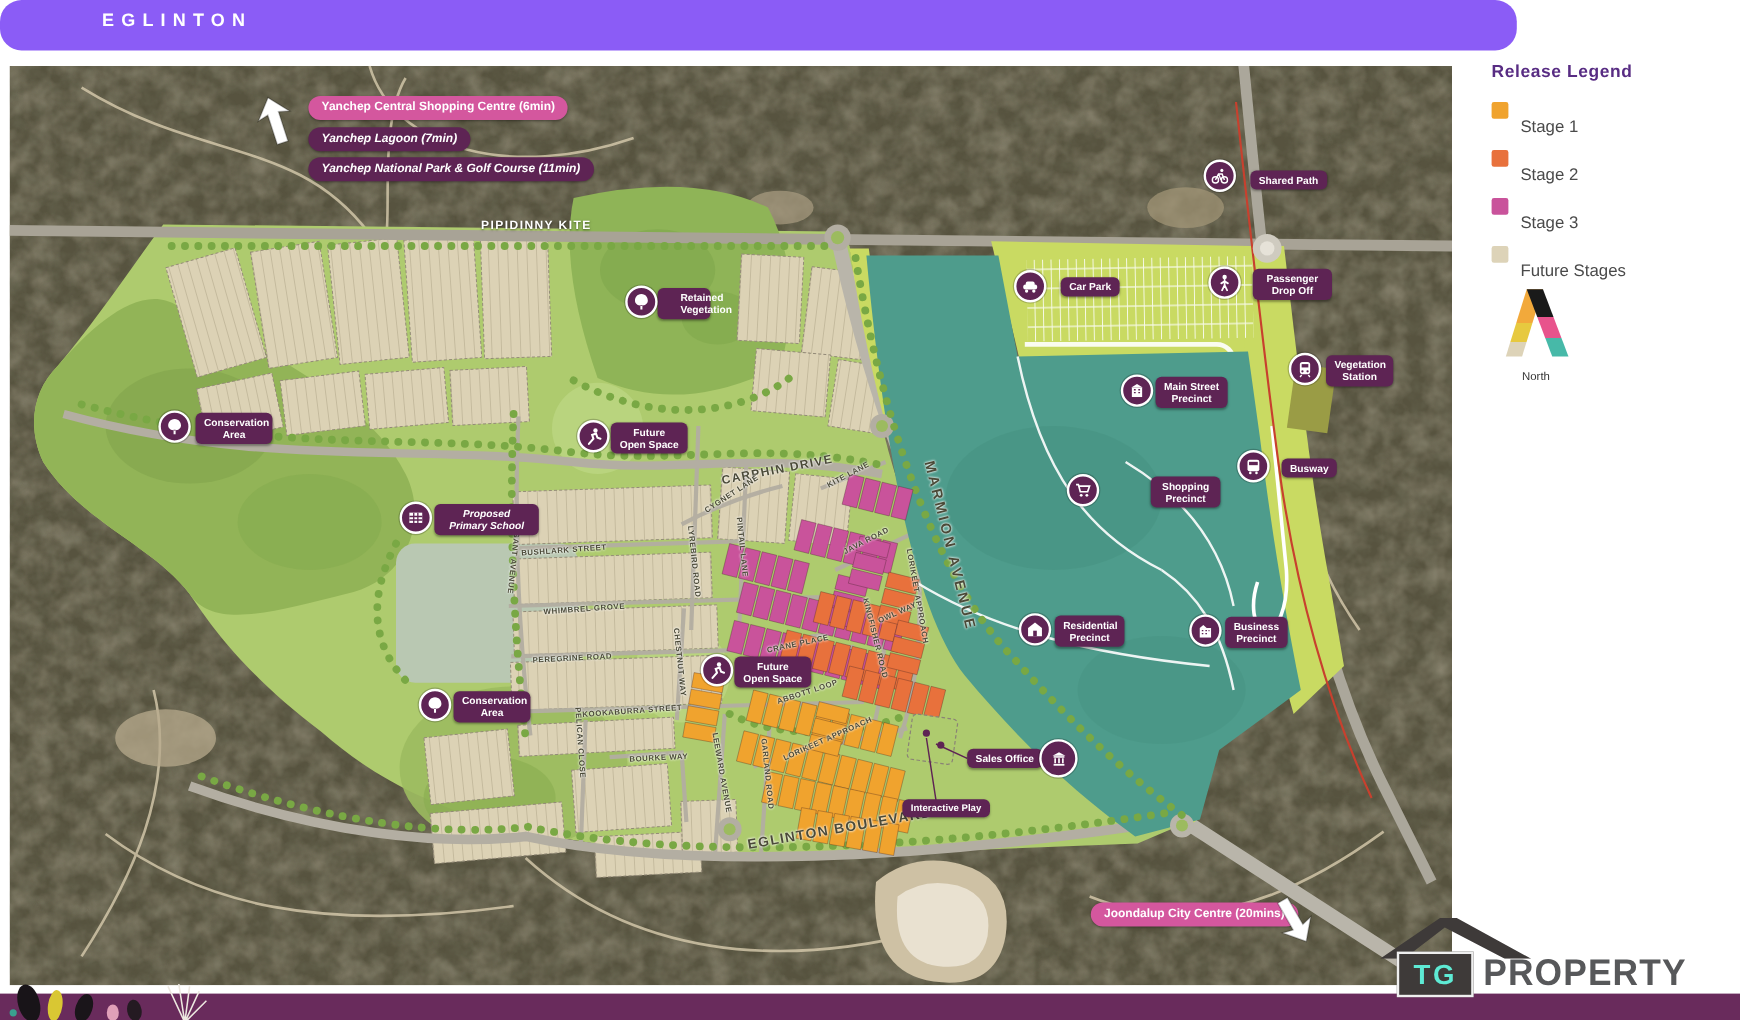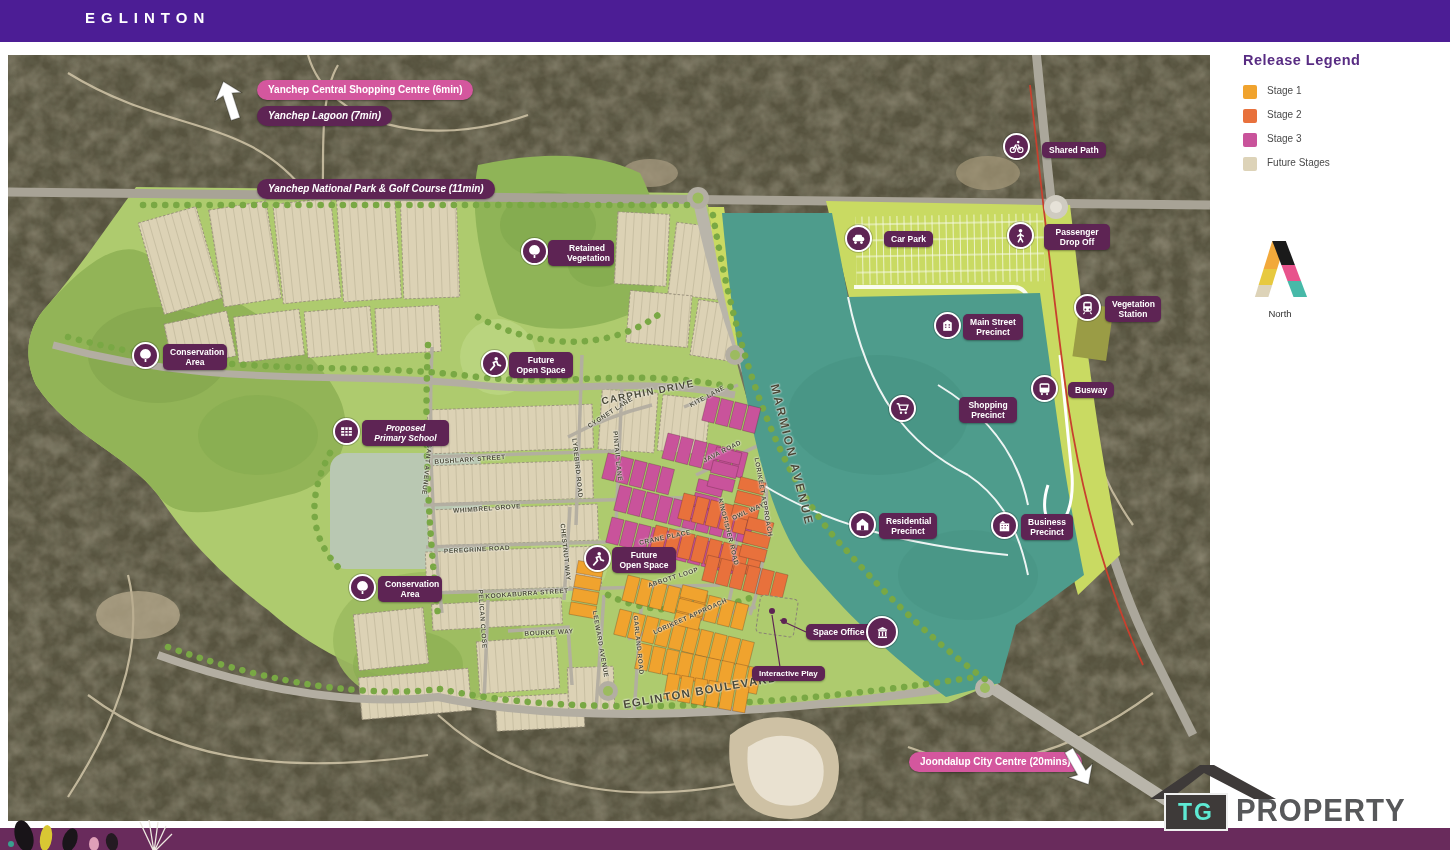--- a/index.html
+++ b/index.html
@@ -1,20 +1,20 @@
 <!DOCTYPE html>
 <html><head>
 <meta charset="utf-8">
 <style>
   * { margin:0; padding:0; box-sizing:border-box; }
   html,body { width:1450px; height:850px; background:#ffffff; overflow:hidden;
     font-family:"Liberation Sans", sans-serif; }
 
   
-  #topbar { position:absolute; left:0; top:0; width:1450px; height:42px; background:#4c1d95; z-index:30; }
+  #topbar { position:absolute; left:0; top:0; width:1264px; height:42px; background:#8b5cf6; z-index:30;border-radius:18px; }
   #topbar .brand { position:absolute; left:85px; top:9px; color:#fff; font-size:15px; font-weight:bold; letter-spacing:6px; }
   #bottombar { position:absolute; left:0; top:828px; width:1450px; height:22px; background:#692B5C; z-index:25; }
   #bottombar svg { position:absolute; left:4px; top:-14px; }
 
   
   #map { position:absolute; left:8px; top:55px; width:1202px; height:766px; z-index:1; }
   #map > svg { position:absolute; left:0; top:0; }
 
   
   .street { position:absolute; z-index:4; color:#4b4a38; font-weight:bold; white-space:nowrap;
@@ -33,21 +33,21 @@
     background:#5E2454; border:2px solid #fff; box-shadow:0 0 0 1px rgba(0,0,0,.2);
     display:flex; align-items:center; justify-content:center; }
   .picon svg { width:15px; height:15px; }
   .arrow { position:absolute; z-index:8; }
 
   
   #legend { position:absolute; left:1243px; top:52px; width:200px; z-index:10; }
   #legend h2 { color:#582C83; font-size:14.5px; font-weight:bold; letter-spacing:.5px; margin-bottom:16px; }
   .leg-item { display:flex; align-items:flex-start; margin-bottom:9px; }
   .leg-chip { width:14px; height:14px; border-radius:2px; margin-right:10px; flex:0 0 auto; margin-top:1px; }
-  .leg-label { font-size:10px; color:#4a4a4a; line-height:1.35; width:158px; }
+  .leg-label { font-size:14px; color:#4a4a4a; line-height:1.35; width:158px;margin-top:12px; }
   #north { position:absolute; left:1245px; top:240px; width:70px; text-align:center; z-index:10; }
   #north .nlabel { font-size:9.5px; color:#333; margin-top:4px; }
 
   
   #tglogo { position:absolute; left:1150px; top:763px; width:296px; height:72px; z-index:40; }
   #tglogo .roofsvg { position:absolute; left:0; top:0; }
   #tglogo .tgbox { position:absolute; left:14px; top:30px; width:64px; height:38px; background:#3E3A39;
     border:2px solid #efefef; display:flex; align-items:center; justify-content:center;
     color:#5eead4; font-size:23px; font-weight:bold; letter-spacing:2px; }
   #tglogo .ptext { position:absolute; left:86px; top:30px; color:#57585A; font-size:31px;
@@ -395,36 +395,36 @@
 <div class="street" style="left:748px;top:511px;transform:translate(-50%,-50%) rotate(-24deg);">OWL WAY</div>
 <div class="street" style="left:665px;top:537px;transform:translate(-50%,-50%) rotate(-12deg);">CRANE PLACE</div>
 <div class="street" style="left:673px;top:577px;transform:translate(-50%,-50%) rotate(-18deg);">ABBOTT LOOP</div>
 <div class="street" style="left:639px;top:645px;transform:translate(-50%,-50%) rotate(84deg);">GARLAND ROAD</div>
 <div class="street" style="left:601px;top:644px;transform:translate(-50%,-50%) rotate(80deg);">LEEWARD AVENUE</div>
 <div class="street" style="left:483px;top:619px;transform:translate(-50%,-50%) rotate(86deg);">PELICAN CLOSE</div>
 <div class="street" style="left:566px;top:552px;transform:translate(-50%,-50%) rotate(84deg);">CHESTNUT WAY</div>
 
 <div class="pill pink" style="left:257px;top:80px;">Yanchep Central Shopping Centre (6min)</div>
 <div class="pill callout" style="left:257px;top:106px;">Yanchep Lagoon (7min)</div>
-<div class="pill callout" style="left:257px;top:131px;margin-top:48px;">Yanchep National Park &amp; Golf Course (11min)</div>
+<div class="pill callout" style="left:257px;top:131px;">Yanchep National Park &amp; Golf Course (11min)</div>
 <div class="pill pink" style="left:909px;top:752px;">Joondalup City Centre (20mins)</div>
 
 <svg class="arrow" style="left:214px;top:80px;" width="34" height="42" viewBox="0 0 24 34">
   <path d="M11 0 L22 13 L14.8 11.2 L14.8 32 L7.2 32 L7.2 11.2 L0 13 Z" fill="#fff" stroke="rgba(0,0,0,.25)" stroke-width="1" transform="rotate(-18 12 17)"></path>
 </svg>
 <svg class="arrow" style="left:1060px;top:746px;" width="34" height="42" viewBox="0 0 24 34">
   <path d="M11 0 L22 13 L14.8 11.2 L14.8 32 L7.2 32 L7.2 11.2 L0 13 Z" fill="#fff" stroke="rgba(0,0,0,.25)" stroke-width="1" transform="rotate(150 12 17)"></path>
 </svg>
 
 <div class="picon" style="left:521px;top:238px;">
   <svg viewBox="0 0 14 14" fill="#fff">
       <path d="M7 1 C3.5 1 2 4 2 6 c0 2.6 2.2 4 5 4 s5-1.4 5-4 C12 4 10.5 1 7 1 Z M6.2 9.5 h1.6 V13 H6.2 Z"></path>
     </svg>
 </div>
-<div class="pill" style="left:548px;top:240px;width:66px;padding-left:19px;">Retained Vegetation</div>
+<div class="pill" style="left:548px;top:240px;width:44px;padding-left:19px;">Retained Vegetation</div>
 
 <div class="picon" style="left:132px;top:342px;">
   <svg viewBox="0 0 14 14" fill="#fff">
       <path d="M7 1 C3.5 1 2 4 2 6 c0 2.6 2.2 4 5 4 s5-1.4 5-4 C12 4 10.5 1 7 1 Z M6.2 9.5 h1.6 V13 H6.2 Z"></path>
     </svg>
 </div>
 <div class="pill" style="left:163px;top:344px;width:64px;">Conservation Area</div>
 
 <div class="picon" style="left:349px;top:574px;">
   <svg viewBox="0 0 14 14" fill="#fff">
@@ -534,21 +534,21 @@
 
 <div class="picon" style="left:991px;top:512px;">
   <svg viewBox="0 0 14 14">
       <rect x="2.6" y="5" width="8.8" height="7.4" fill="#fff"></rect>
       <path d="M2.6 5 L5.4 2.6 L8 5" fill="#fff"></path>
       <path d="M4.2 7 h1.2 M7 7 h1.2 M9.4 7 h.8 M4.2 9.4 h1.2 M7 9.4 h1.2" stroke="#5E2454" stroke-width="1"></path>
     </svg>
 </div>
 <div class="pill" style="left:1021px;top:514px;width:52px;">Business Precinct</div>
 
-<div class="pill" style="left:806px;top:624px;white-space:nowrap;">Space Office</div>
+<div class="pill" style="left:806px;top:624px;white-space:nowrap;">Sales Office</div>
 <div class="picon" style="left:866px;top:616px;width:32px;height:32px;">
   <svg viewBox="0 0 14 14">
       <path d="M2 4.4 L7 1.8 L12 4.4 Z" fill="#fff"></path>
       <rect x="2.8" y="4.8" width="8.4" height="1.2" fill="#fff"></rect>
       <path d="M4 6.4 v4 M7 6.4 v4 M10 6.4 v4" stroke="#fff" stroke-width="1.3"></path>
       <rect x="2.8" y="10.8" width="8.4" height="1.4" fill="#fff"></rect>
     </svg>
 </div>
 <div class="pill" style="left:752px;top:666px;white-space:nowrap;font-size:8px;">Interactive Play</div>
 

